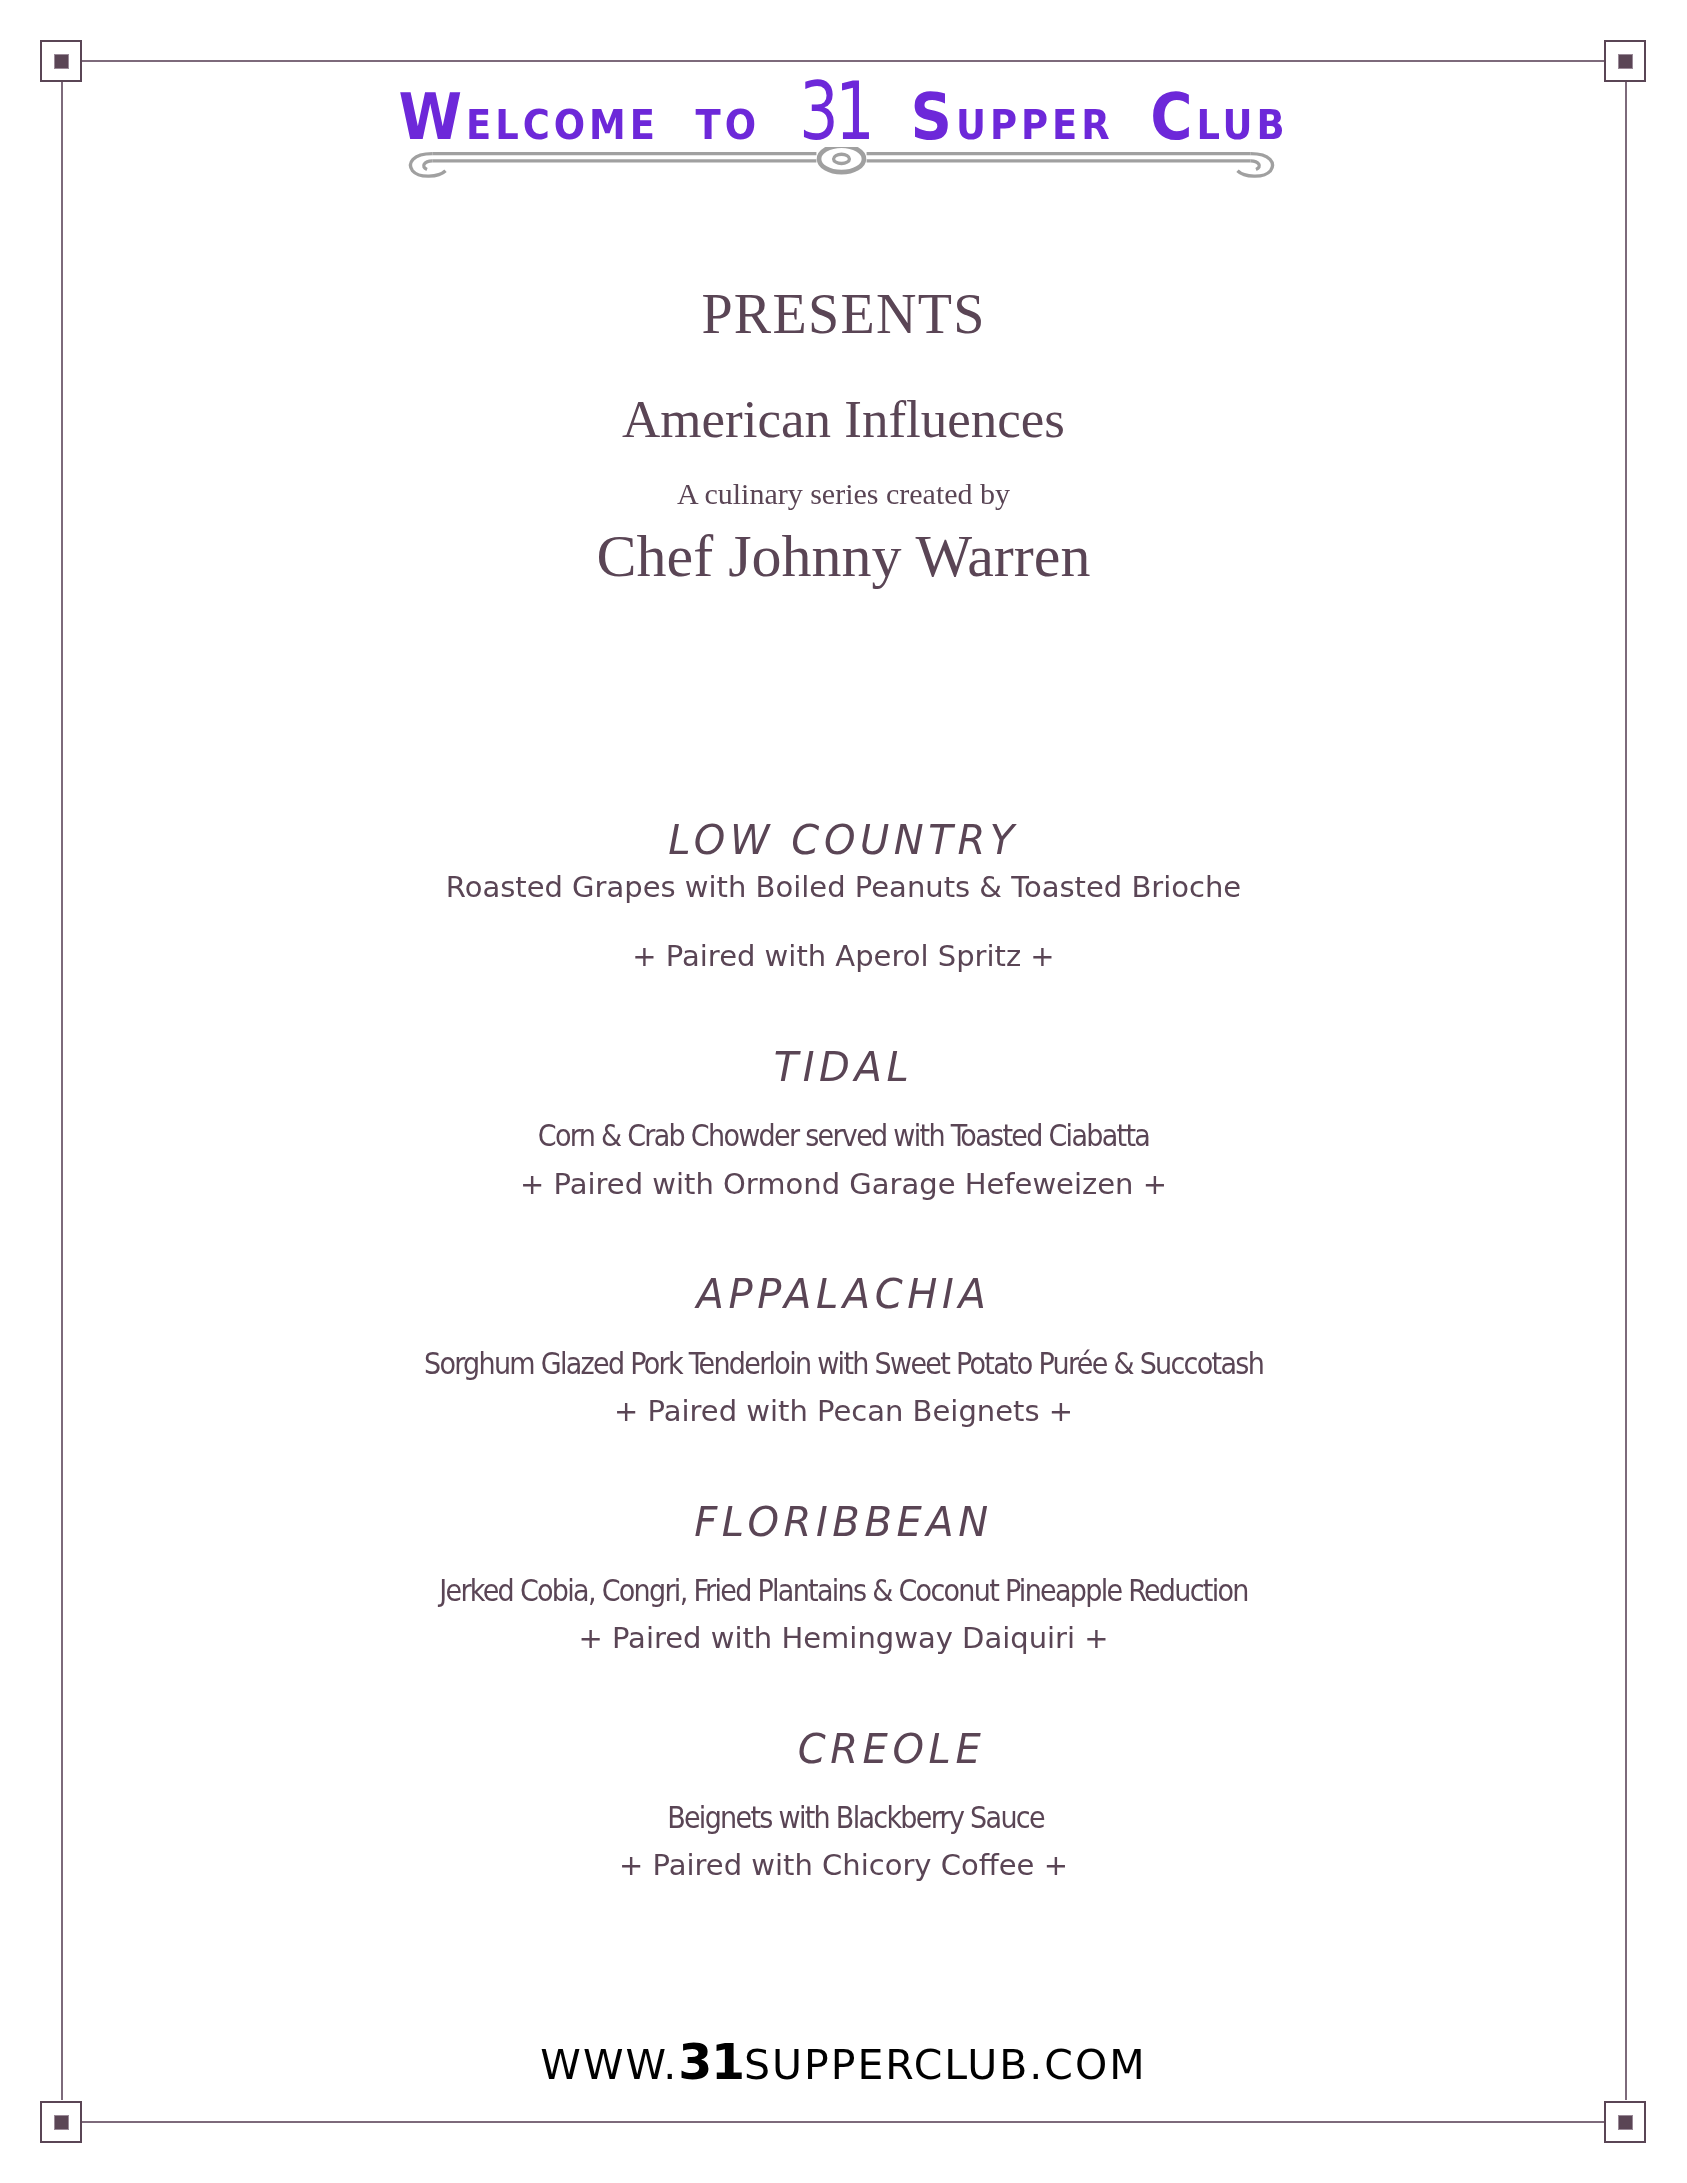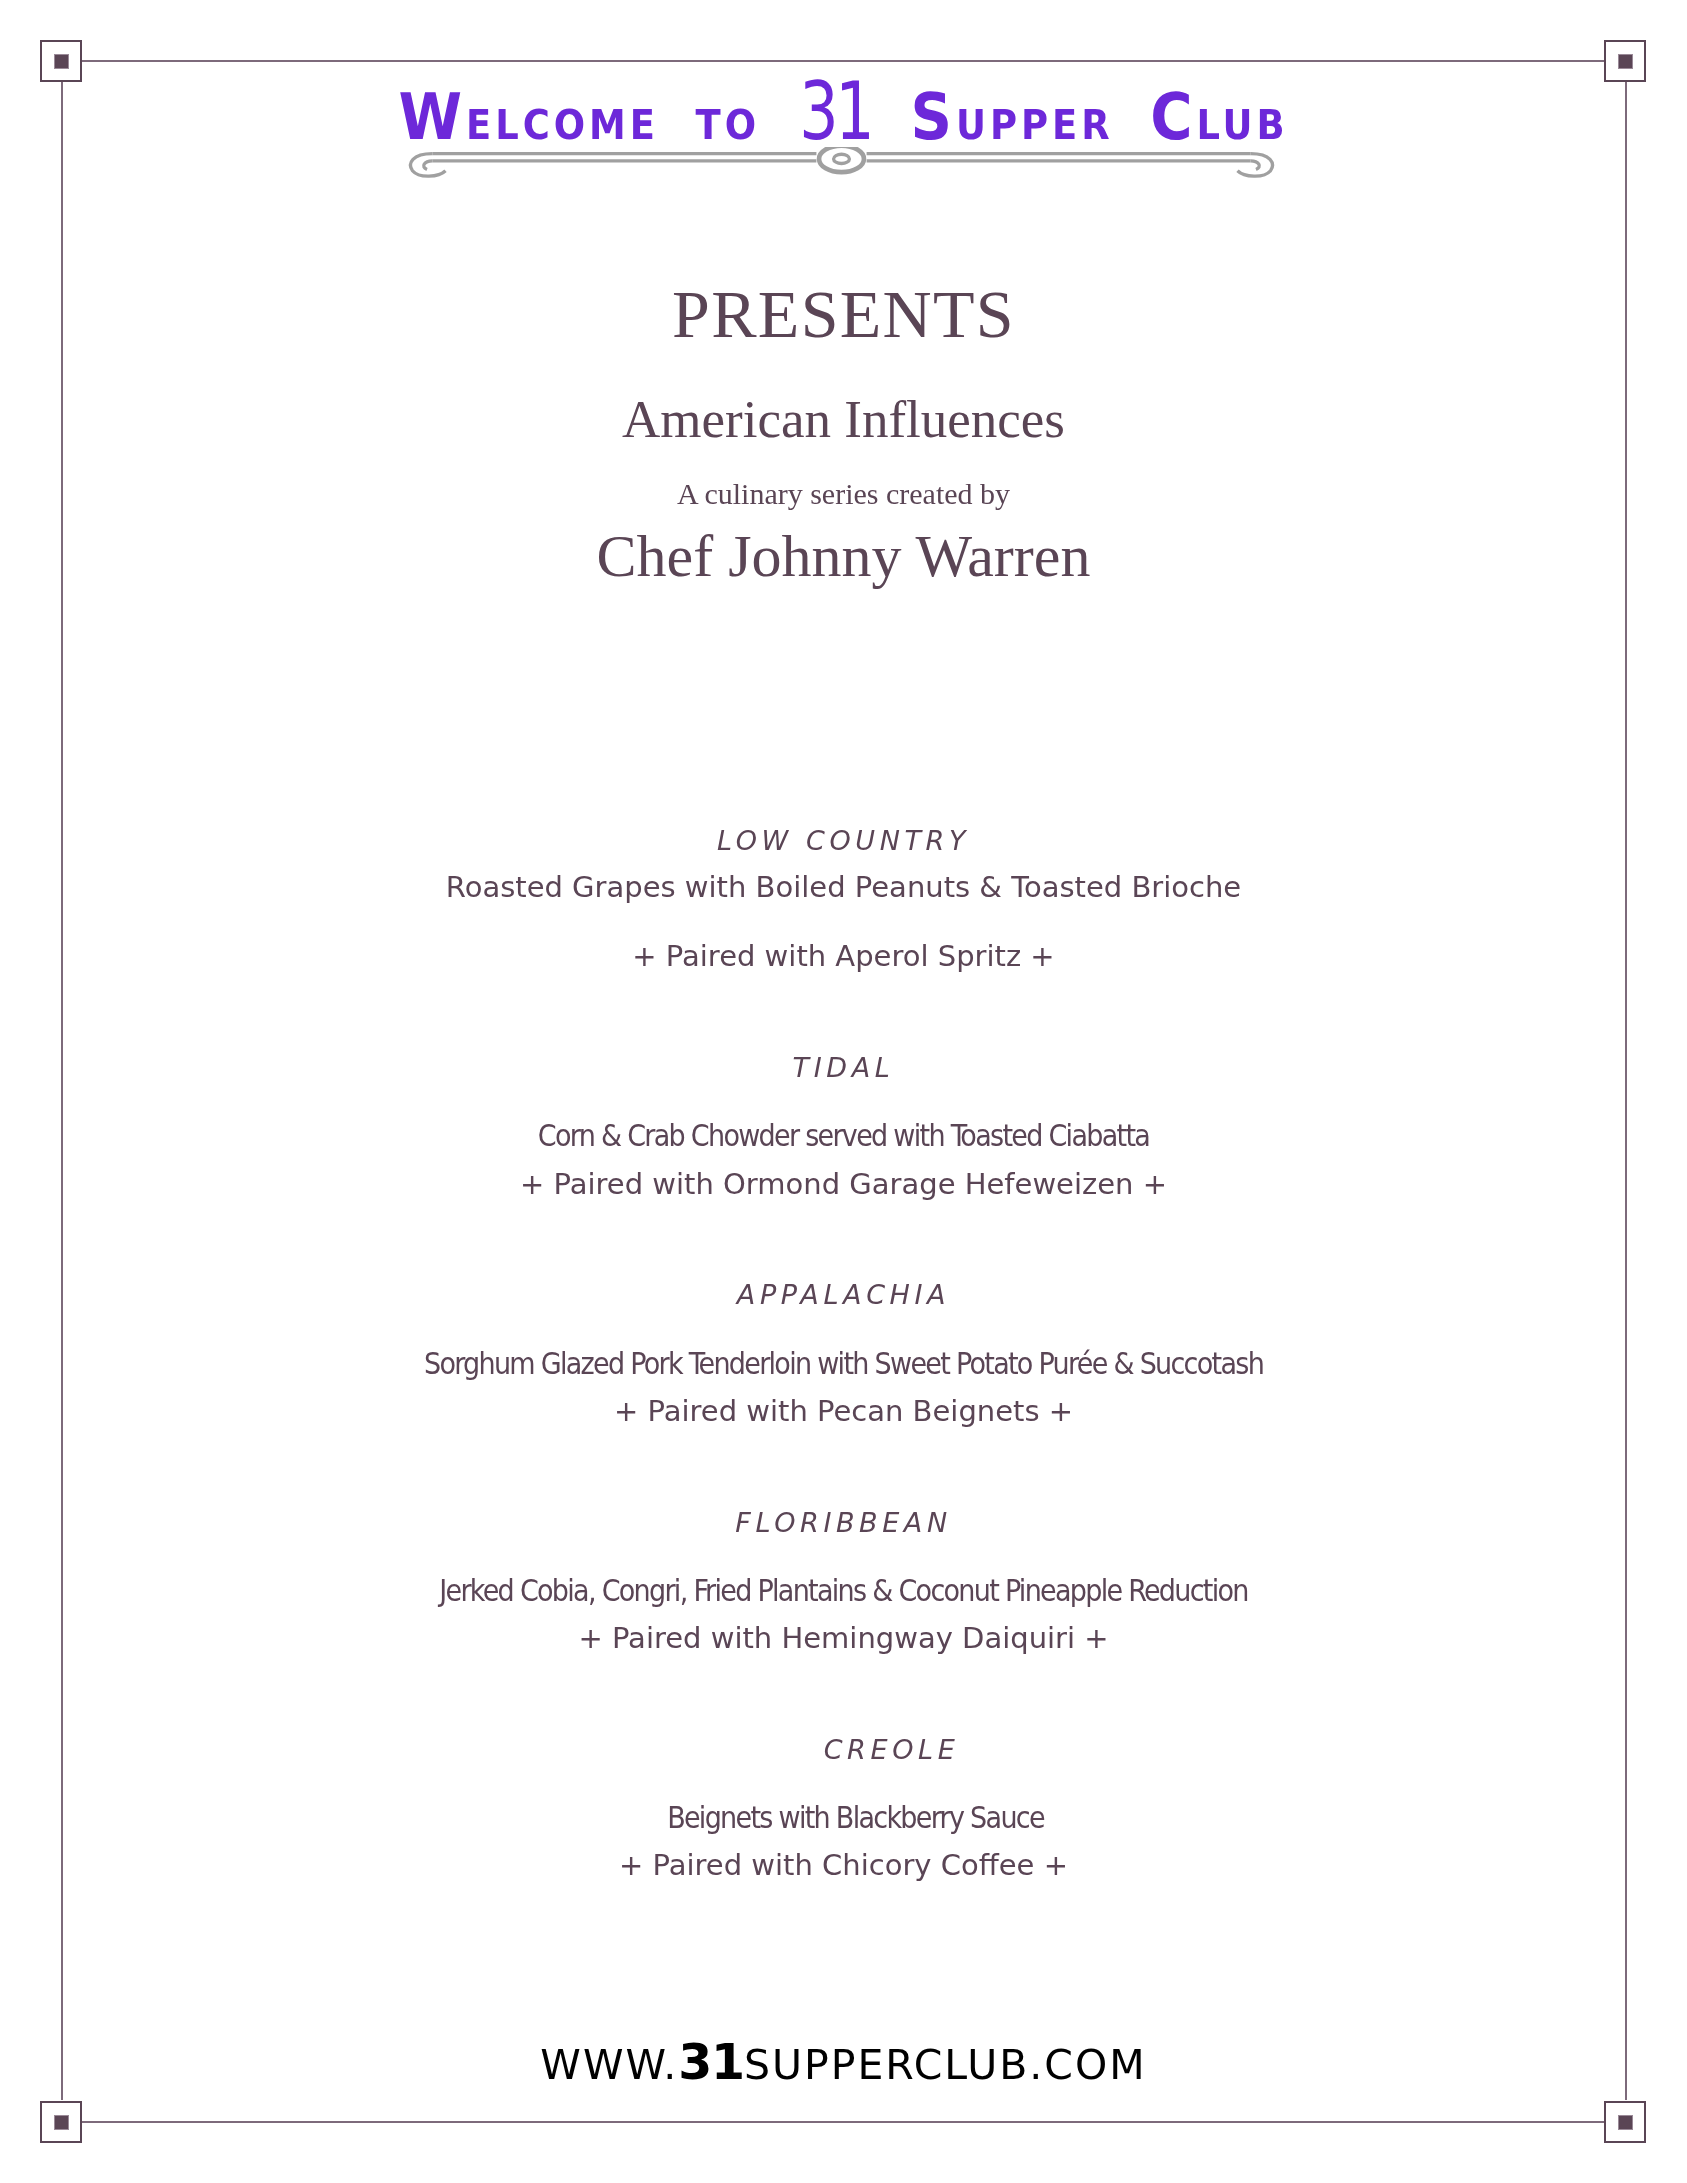--- a/index.html
+++ b/index.html
@@ -17,28 +17,28 @@
              font-family: "DejaVu Sans Condensed", "DejaVu Sans", sans-serif; color: #6d28d9;
              font-size: 50px; line-height: 66px; letter-spacing: 4px; white-space: nowrap; }
   .welcome .big { font-size: 64px; font-weight: bold; }
   .welcome .sc { font-size: 41px; font-weight: bold; }
   .welcome .num { font-size: 81px; font-weight: normal; letter-spacing: -4px;
                   display: inline-block; transform: scaleX(0.85); margin: 0 14.6px; }
   .ornament { position: absolute; left: 405px; top: 147px; width: 873px; height: 33px; }
 
   .serif { position: absolute; left: 0; width: 1687px; text-align: center;
            font-family: "Liberation Serif", "DejaVu Serif", serif; color: #5a4555; white-space: nowrap; }
-  .presents { top: 281px; font-size: 68px; line-height: 66px; letter-spacing: 1.3px; }
+  .presents { top: 281px; font-size: 56px; line-height: 66px; letter-spacing: 1.3px; }
   .series-title { top: 386px; font-size: 53px; line-height: 66px; }
   .series-sub { top: 474px; font-size: 30px; line-height: 40px; }
   .chef { top: 520px; font-size: 60px; line-height: 73px; }
 
   .sec-head { position: absolute; left: 0; width: 1687px; text-align: center;
               font-family: "DejaVu Sans", sans-serif; font-style: italic; color: #5a4555;
-              font-size: 27px; line-height: 53px; letter-spacing: 4.6px; white-space: nowrap; }
+              font-size: 40px; line-height: 53px; letter-spacing: 4.6px; white-space: nowrap; }
   .dish, .pair { position: absolute; left: 0; width: 1687px; text-align: center;
                  font-family: "DejaVu Sans", sans-serif; color: #5a4555; white-space: nowrap; }
   .dish { font-size: 29px; line-height: 40px; }
   .dish.cond { font-family: "DejaVu Sans Condensed", "DejaVu Sans", sans-serif; letter-spacing: -1.7px; font-size: 30px; }
   .pair { font-size: 29px; line-height: 40px; }
 
   .url { position: absolute; left: 0; width: 1687px; top: 2036px; text-align: center;
          font-family: "DejaVu Sans", sans-serif; color: #000; font-size: 41px; line-height: 53px;
          letter-spacing: 2px; white-space: nowrap; }
   .url .num { font-weight: bold; font-size: 49px; letter-spacing: -1.3px; }

